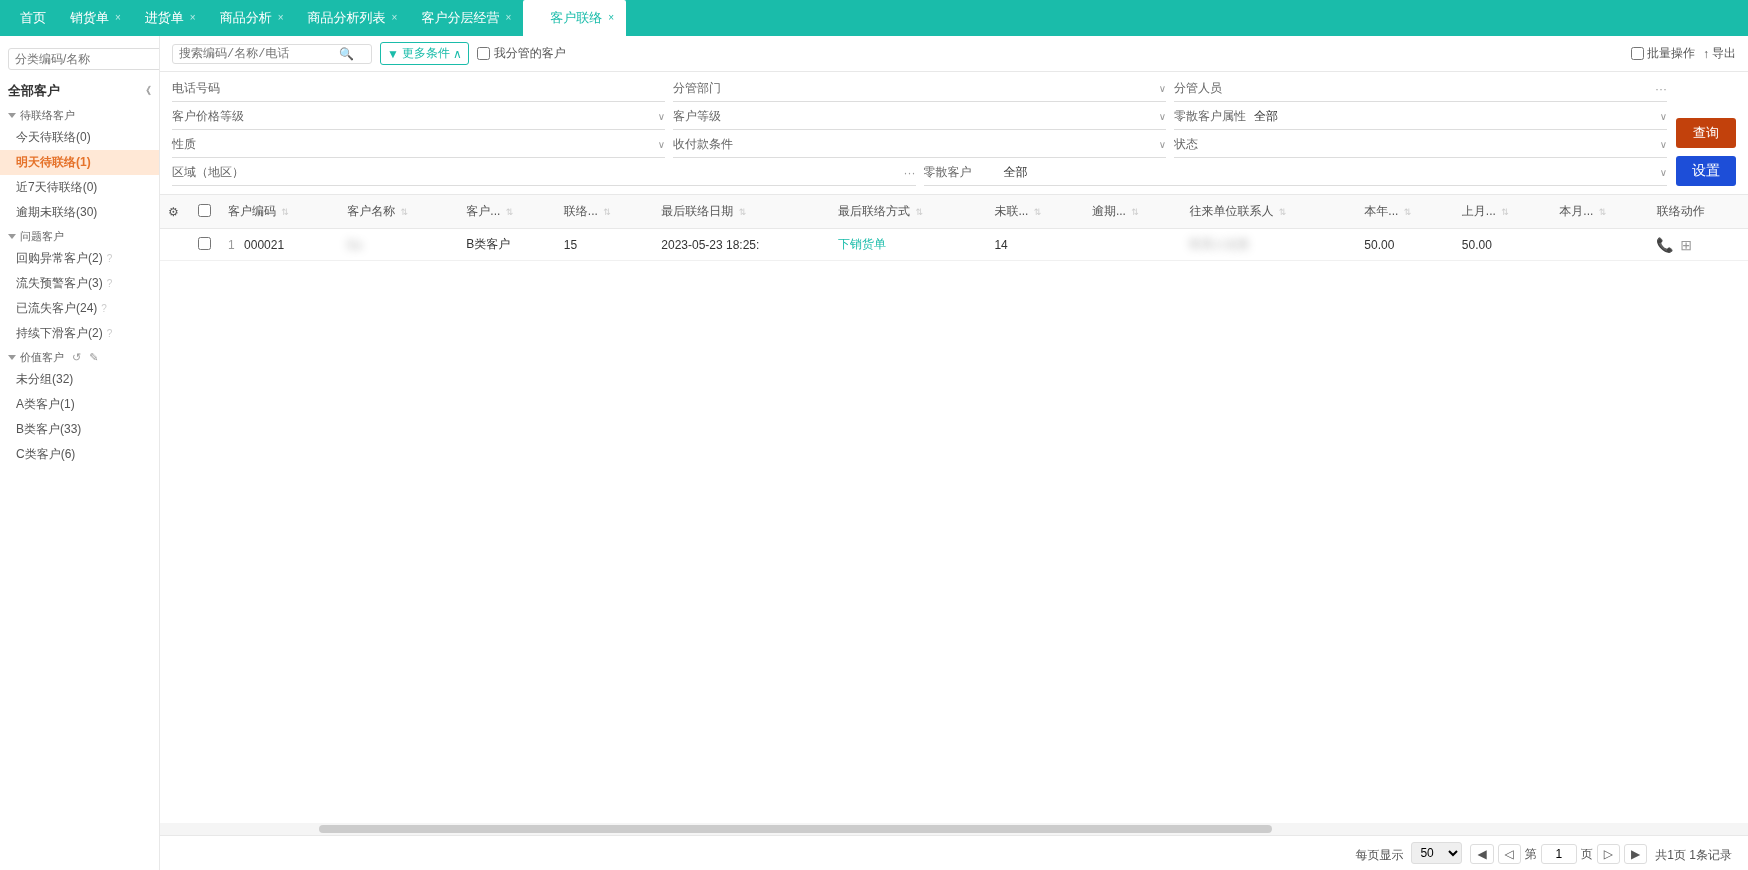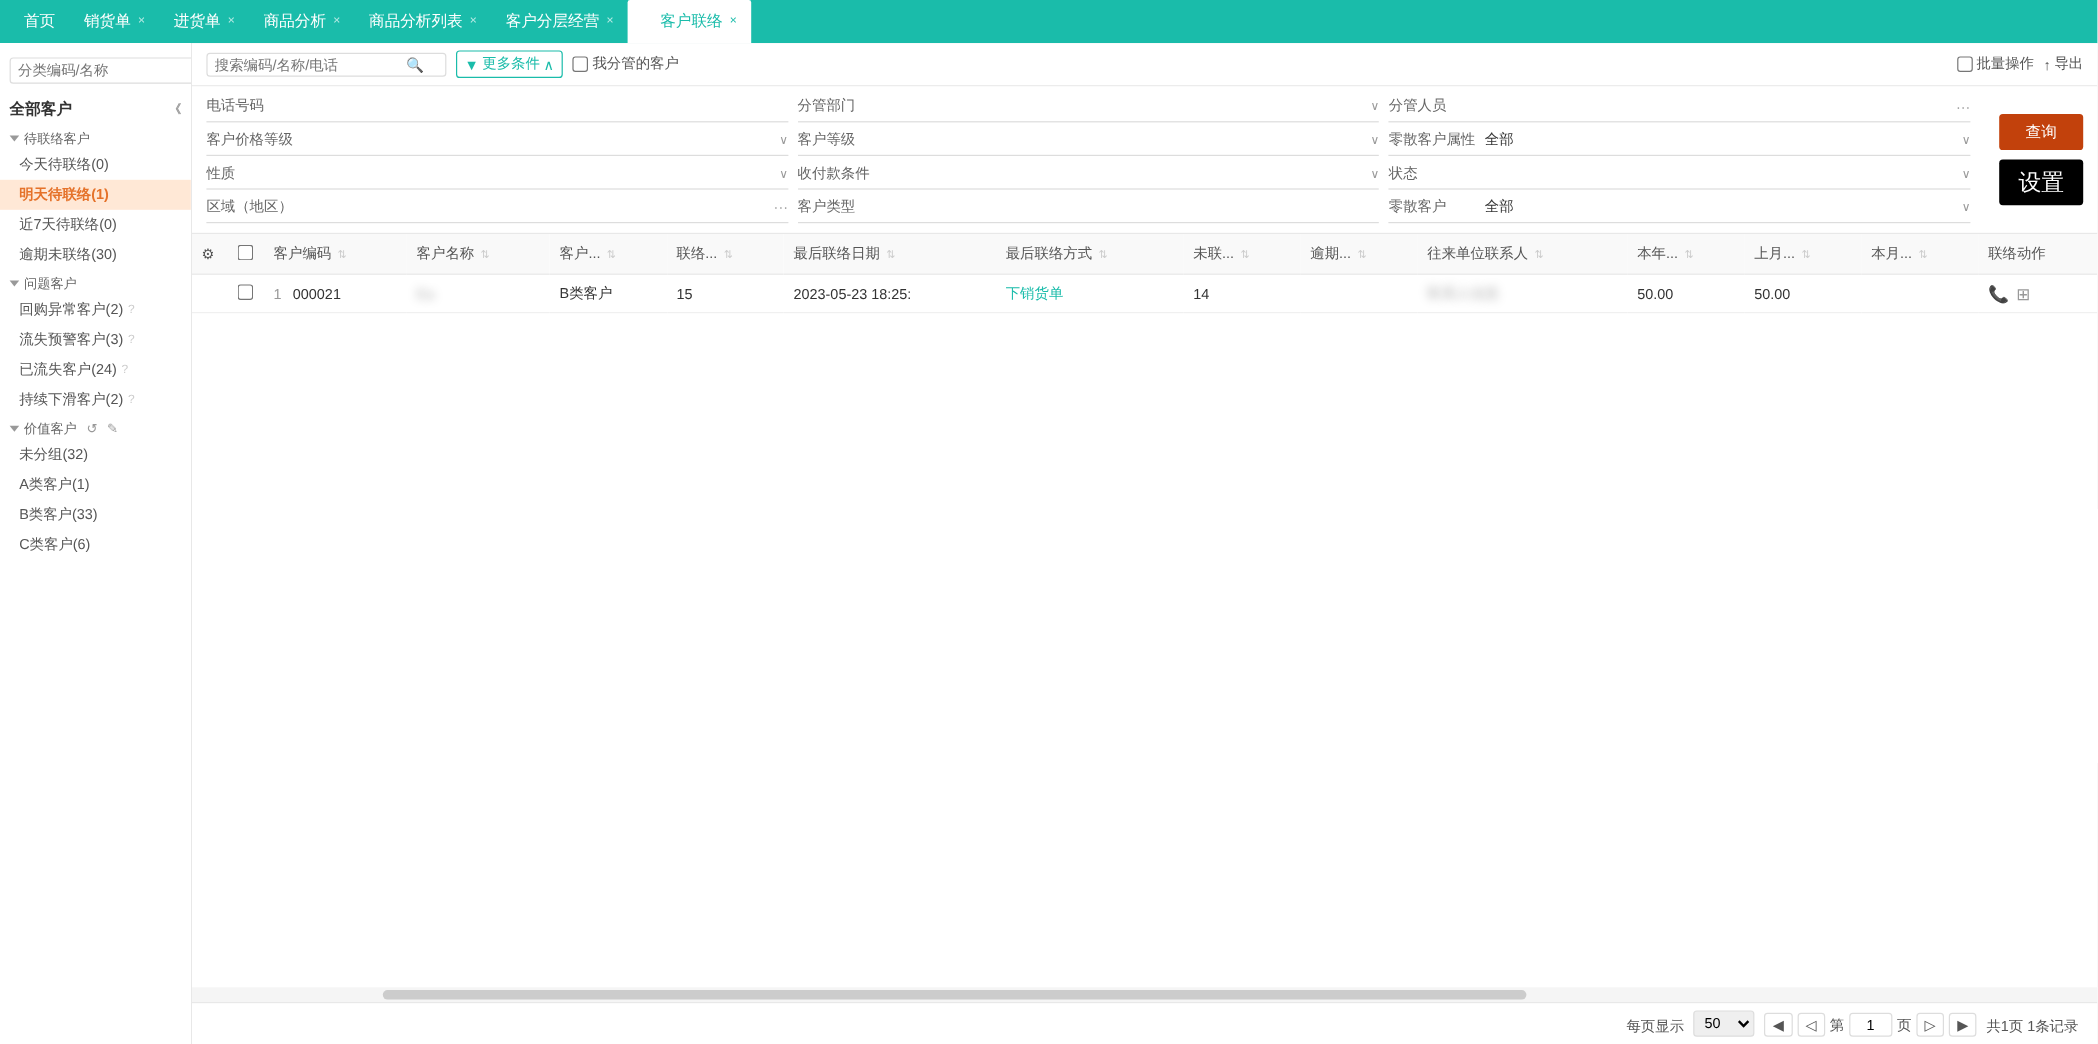--- a/index.html
+++ b/index.html
@@ -50,21 +50,21 @@
     
     .content-area { flex: 1; display: flex; flex-direction: column; overflow: hidden; background: #f5f5f5; }
     
     
     .toolbar {
       background: #fff; padding: 6px 12px; display: flex; align-items: center; gap: 8px; border-bottom: 1px solid #e8e8e8; flex-shrink: 0;
     }
     .toolbar .search-box {
       display: flex; align-items: center; border: 1px solid #ddd; border-radius: 3px; padding: 2px 6px; min-width: 200px;
     }
-    .toolbar .search-box input { border: none; outline: none; font-size: 12px; color: #6d28d9; width: 160px; }
+    .toolbar .search-box input { border: none; outline: none; font-size: 12px; color: #6d28d9; width: 160px; font-family: Liberation Mono, monospace; }
     .toolbar .search-icon { color: #ff8c42; cursor: pointer; }
     .more-conditions {
       display: flex; align-items: center; gap: 3px; color: #1abcaa; cursor: pointer; font-size: 12px; padding: 2px 6px;
       border: 1px solid #1abcaa; border-radius: 3px;
     }
     .my-customers { display: flex; align-items: center; gap: 4px; font-size: 12px; color: #555; cursor: pointer; }
     .my-customers input[type=checkbox] { cursor: pointer; }
     .toolbar-right { margin-left: auto; display: flex; align-items: center; gap: 8px; }
     .bulk-ops { display: flex; align-items: center; gap: 3px; color: #555; font-size: 12px; cursor: pointer; margin-left: 46px; }
     .export-btn { display: flex; align-items: center; gap: 3px; color: #555; font-size: 12px; cursor: pointer; }
@@ -78,21 +78,21 @@
       display: flex; align-items: center; flex: 1; border-bottom: 1px solid #ddd; padding-bottom: 4px; min-width: 0;
     }
     .filter-item label { color: #666; font-size: 12px; white-space: nowrap; min-width: 80px; }
     .filter-item .filter-value { flex: 1; font-size: 12px; color: #333; }
     .filter-item .dropdown-icon { color: #999; font-size: 10px; margin-left: 4px; }
     .filter-item .more-icon { color: #999; font-size: 12px; margin-left: 4px; }
     .query-btn {
       background: #c2410c; color: #fff; border: none; padding: 6px 16px; border-radius: 3px; cursor: pointer; font-size: 13px; white-space: nowrap;
     }
     .reset-btn {
-      background: #000000; color: #fff; border: none; padding: 6px 16px; border-radius: 3px; cursor: pointer; font-size: 19px; white-space: nowrap; margin-top: 4px;
+      background: #1d4ed8; color: #fff; border: none; padding: 6px 16px; border-radius: 3px; cursor: pointer; font-size: 14px; white-space: nowrap; margin-top: 4px;
     }
     .filter-actions { display: flex; flex-direction: column; gap: 4px; }
     
     
     .table-container { flex: 1; overflow: auto; background: #fff; margin: 0; }
     table { width: 100%; border-collapse: collapse; font-size: 12px; }
     thead tr { background: #f9f9f9; }
     th {
       padding: 8px 8px; text-align: left; border-bottom: 1px solid #e8e8e8; color: #555; font-weight: normal; white-space: nowrap;
       position: relative; cursor: pointer;
@@ -249,21 +249,21 @@
           <span>批量操作</span>
         </div>
         <div class="export-btn">
           <span>↑</span>
           <span>导出</span>
         </div>
       </div>
     </div>
 
     <div class="filter-panel">
-      <div style="display:flex; gap:24px; align-items:center;">
+      <div style="display:flex; gap:9px; align-items:flex-end;">
         <div style="flex:1;">
 
           <div class="filter-row">
             <div class="filter-item">
               <label>电话号码</label>
               <div class="filter-value"></div>
             </div>
             <div class="filter-item">
               <label>分管部门</label>
               <div class="filter-value"></div>
@@ -310,24 +310,20 @@
               <div class="filter-value"></div>
               <span class="dropdown-icon">∨</span>
             </div>
           </div>
 
           <div class="filter-row" style="margin-bottom:0;">
             <div class="filter-item">
               <label>区域（地区）</label>
               <div class="filter-value"></div>
               <span class="more-icon">···</span>
-            </div>
-            <div class="filter-item">
-              <label>客户类型</label>
-              <div class="filter-value"></div>
             </div>
             <div class="filter-item">
               <label>零散客户</label>
               <div class="filter-value">全部</div>
               <span class="dropdown-icon">∨</span>
             </div>
           </div>
         </div>
         <div class="filter-actions">
           <button class="query-btn">查询</button>

